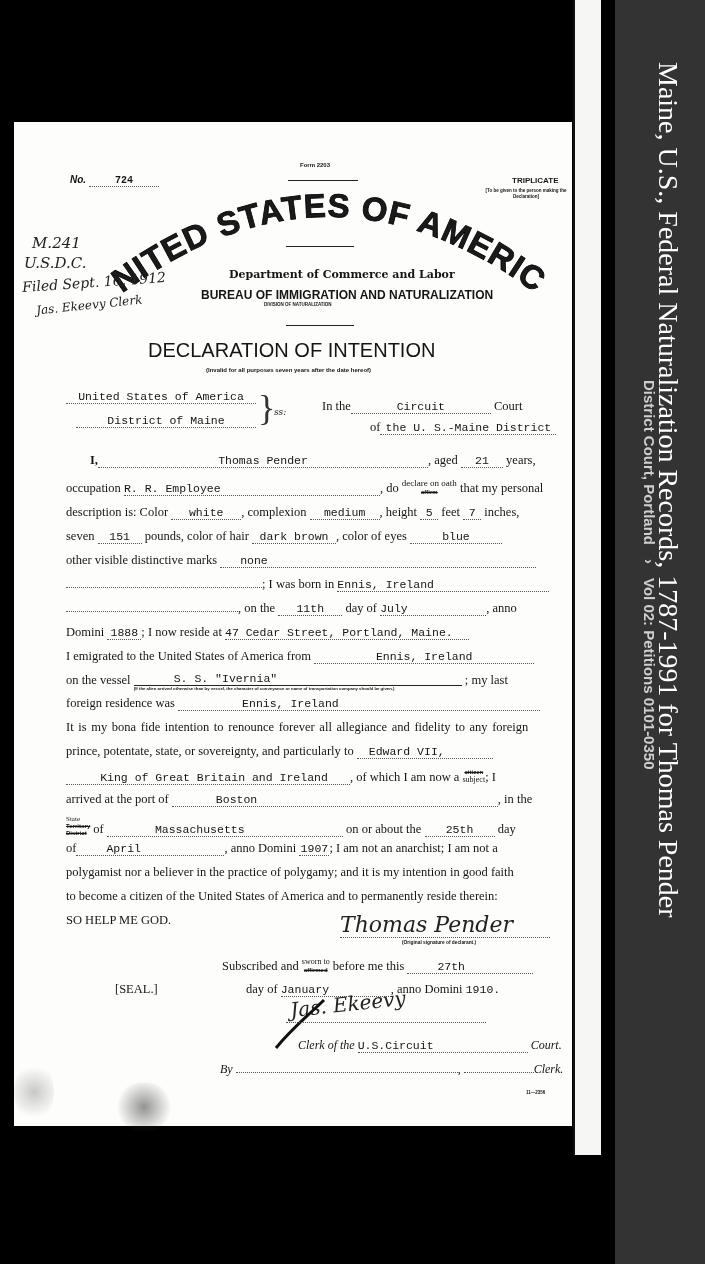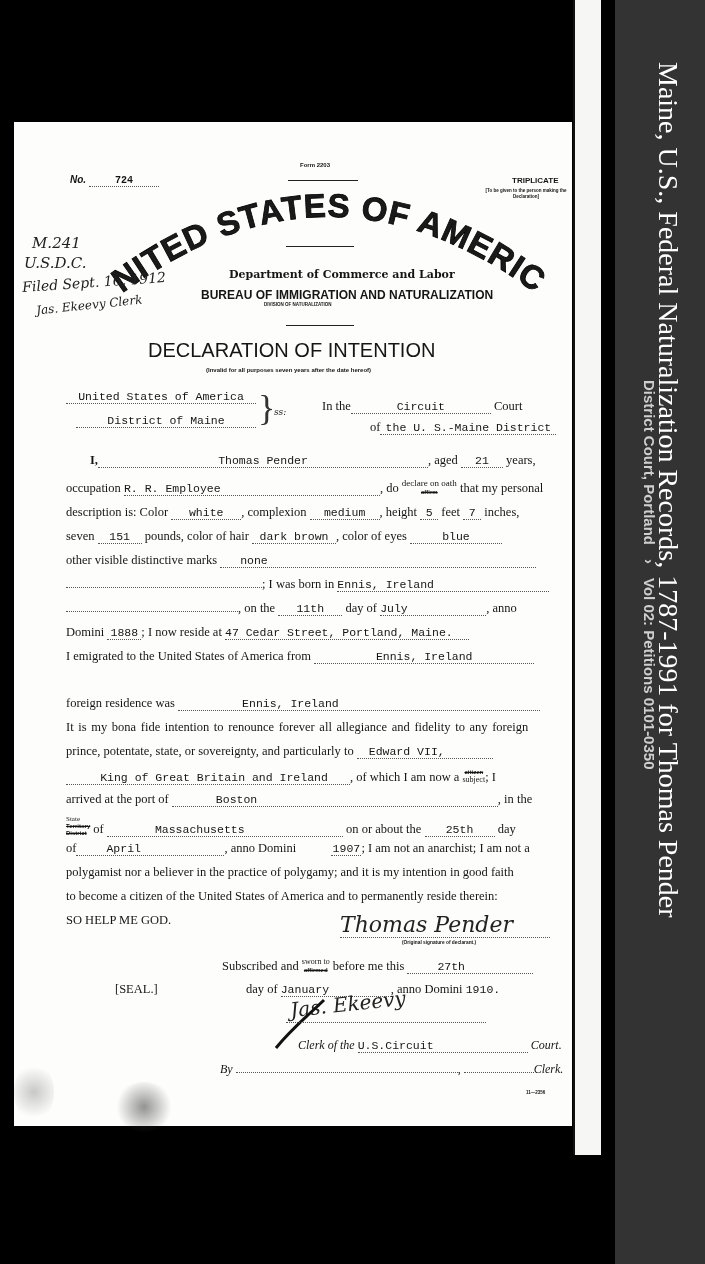--- a/index.html
+++ b/index.html
@@ -95,41 +95,49 @@
     </div>
     <div class="abs body-text" style="left:52px;top:479px;">
       <span class="line" style="width:172px;"></span><span>, on the</span> <span class="line fill" style="width:64px;">11th</span> <span>day of</span> <span class="line fill" style="width:106px;text-align:left;">July</span><span>, anno</span>
     </div>
     <div class="abs body-text" style="left:52px;top:503px;">
       <span>Domini</span> <span class="line fill" style="width:34px;">1888</span><span>; I now reside at</span> <span class="line fill" style="width:244px;text-align:left;">47 Cedar Street, Portland, Maine.</span>
     </div>
     <div class="abs body-text" style="left:52px;top:527px;">
       <span>I emigrated to the United States of America from</span> <span class="line fill" style="width:220px;">Ennis, Ireland</span>
     </div>
+    <div class="abs body-text" style="left:52px;top:550px;">
+      <span>on the vessel</span>
+      <span style="display:inline-block;width:328px;vertical-align:-6px;">
+        <span class="fill" style="display:block;border-bottom:1px solid #222;padding-left:40px;line-height:13px;">S. S. "Ivernia"</span>
+        <span class="small" style="display:block;font-size:4.3px;line-height:6px;">(If the alien arrived otherwise than by vessel, the character of conveyance or name of transportation company should be given.)</span>
+      </span>
+      <span>; my last</span>
+    </div>
     <div class="abs body-text" style="left:52px;top:574px;">
       <span>foreign residence was</span> <span class="line fill" style="width:362px;text-align:left;padding-left:64px;box-sizing:border-box;">Ennis, Ireland</span>
     </div>
     <div class="abs body-text" style="left:52px;top:598px;word-spacing:1.5px;">It is my bona fide intention to renounce forever all allegiance and fidelity to any foreign</div>
     <div class="abs body-text" style="left:52px;top:622px;">
       <span>prince, potentate, state, or sovereignty, and particularly to</span> <span class="line fill" style="width:136px;text-align:left;padding-left:12px;box-sizing:border-box;">Edward VII,</span>
     </div>
     <div class="abs body-text" style="left:52px;top:646px;">
       <span class="line fill" style="width:284px;text-align:center;padding-left:12px;box-sizing:border-box;">King of Great Britain and Ireland</span><span>, of which I am now a</span>
       <span style="display:inline-block;text-align:center;vertical-align:-1px;line-height:8px;"><span class="small" style="display:block;text-decoration:line-through;">citizen</span><span style="display:block;font-size:8px;">subject</span></span><span>; I</span>
     </div>
     <div class="abs body-text" style="left:52px;top:670px;">
       <span>arrived at the port of</span> <span class="line fill" style="width:326px;text-align:left;padding-left:44px;box-sizing:border-box;">Boston</span><span>, in the</span>
     </div>
     <div class="abs body-text" style="left:52px;top:694px;">
       <span style="display:inline-block;line-height:7px;vertical-align:-2px;"><span style="font-size:7px;display:block;">State</span><span class="small" style="display:block;text-decoration:line-through;">Territory</span><span class="small" style="display:block;text-decoration:line-through;">District</span></span>
       <span>of</span> <span class="line fill" style="width:236px;text-align:left;padding-left:48px;box-sizing:border-box;">Massachusetts</span>
       <span>on or about the</span> <span class="line fill" style="width:70px;font-family:Liberation Mono, monospace;">25th</span> <span>day</span>
     </div>
     <div class="abs body-text" style="left:52px;top:719px;">
-      <span>of</span><span class="line fill" style="width:148px;text-align:left;padding-left:30px;box-sizing:border-box;">April</span><span>, anno Domini</span> <span class="line fill" style="width:30px;margin-left:32px;">1907</span><span>; I am not an anarchist; I am not a</span>
+      <span>of</span><span class="line fill" style="width:148px;text-align:left;padding-left:30px;box-sizing:border-box;">April</span><span>, anno Domini</span> <span class="line fill" style="width:30px;">1907</span><span>; I am not an anarchist; I am not a</span>
     </div>
     <div class="abs body-text" style="left:52px;top:743px;">polygamist nor a believer in the practice of polygamy; and it is my intention in good faith</div>
     <div class="abs body-text" style="left:52px;top:767px;">to become a citizen of the United States of America and to permanently reside therein:</div>
     <div class="abs body-text" style="left:52px;top:791px;font-variant:small-caps;">SO HELP ME GOD.</div>
 
     <div class="abs hand" style="left:326px;top:790px;font-size:22px;border-bottom:1px dotted #555;width:210px;">Thomas Pender</div>
     <div class="abs small" style="left:388px;top:818px;font-size:4.8px;">(Original signature of declarant.)</div>
 
     <div class="abs body-text" style="left:208px;top:836px;">
       <span>Subscribed and</span>

